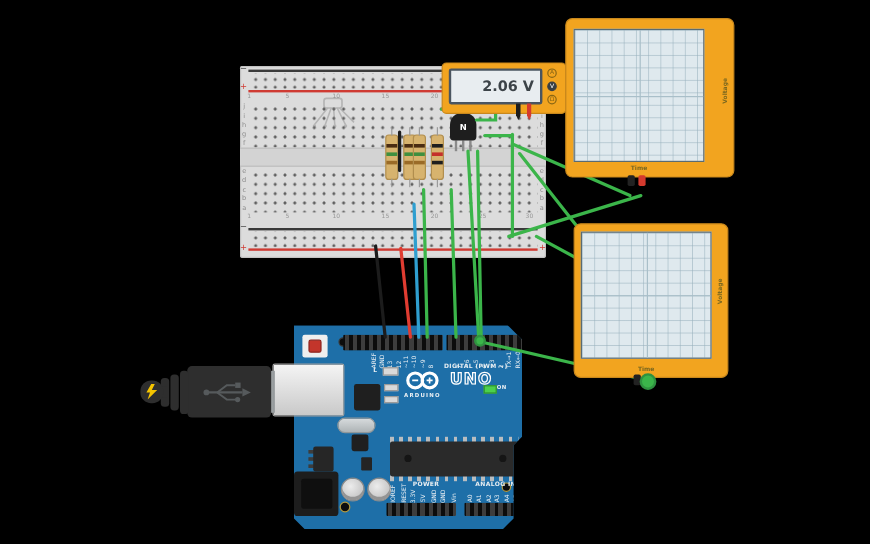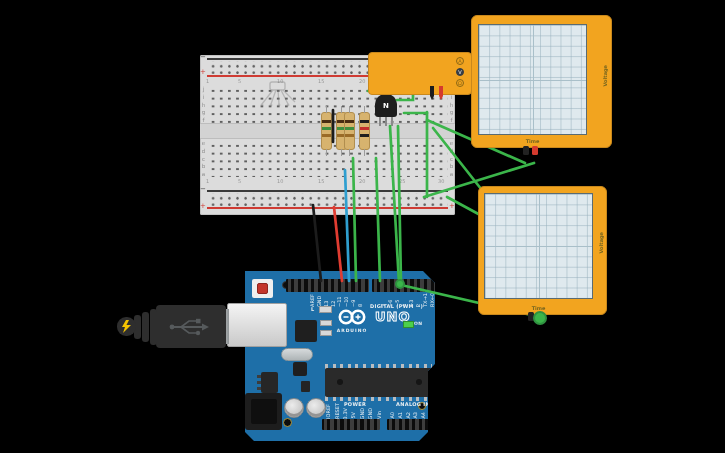--- a/index.html
+++ b/index.html
@@ -356,20 +356,21 @@
   <path class="wg" d="M390,126 L399,283"></path>
   <path class="wg" d="M398,126 L401,283"></path>
   <path class="wg" d="M401,285 L531,315"></path>
   <path class="wr" d="M334,207 L342,281"></path>
   <path class="wk" d="M313,205 L321,281"></path>
   <path class="wk" d="M333,110 V142"></path>
   <path class="wu" d="M345,170 L349,281"></path>
 </svg>
 
 <div class="abs orangebody" style="left:368px;top:52px;width:102px;height:41px;border-radius:4px;">
+  <div class="abs" id="mm-display">2.06 V</div>
   <div class="mb" style="left:87px;top:4px;">A</div>
   <div class="mb sel" style="left:87px;top:15px;">V</div>
   <div class="mb" style="left:87px;top:26px;">Ω</div>
 </div>
 <div class="abs probe" style="left:430px;top:86px;background:#1c1c1c;"></div>
 <div class="abs probe" style="left:439px;top:86px;background:#d43a2e;"></div>
 
 <div class="abs orangebody" style="left:471px;top:15px;width:139px;height:131px;border-radius:6px;">
   <div class="term" style="left:51px;bottom:-8px;background:#222;"></div>
   <div class="term" style="left:60px;bottom:-8px;background:#d43a2e;"></div>

